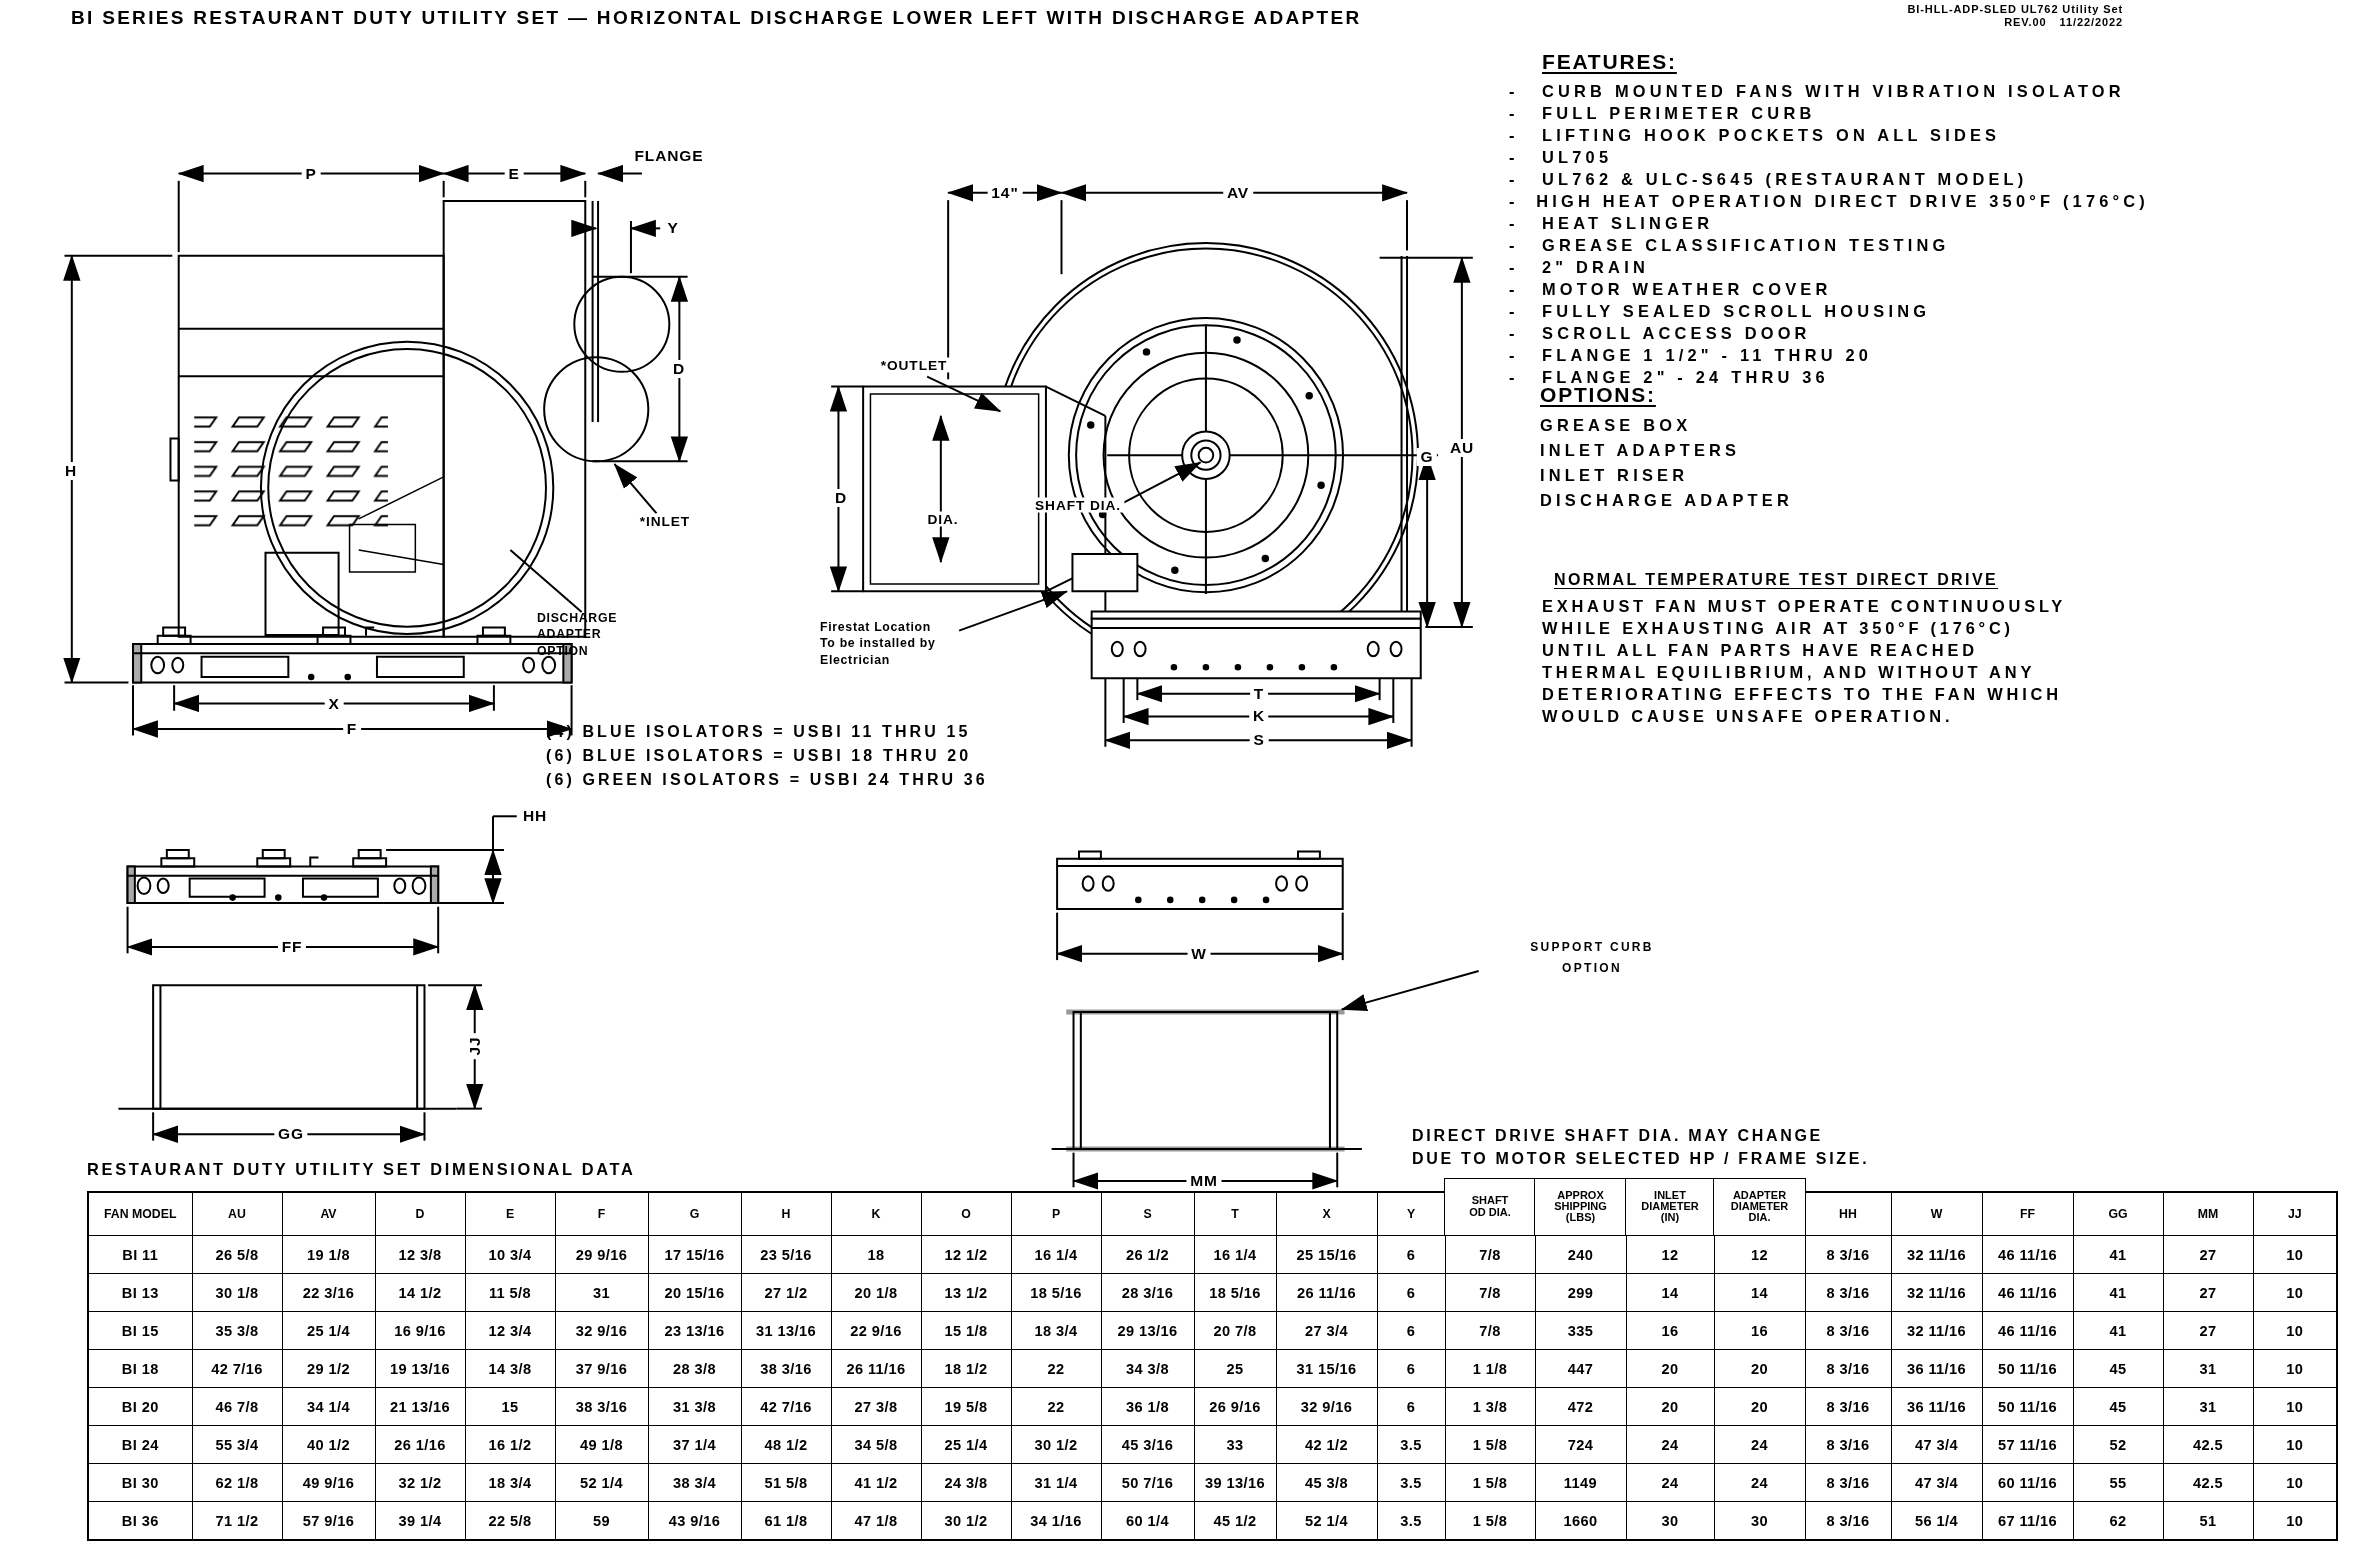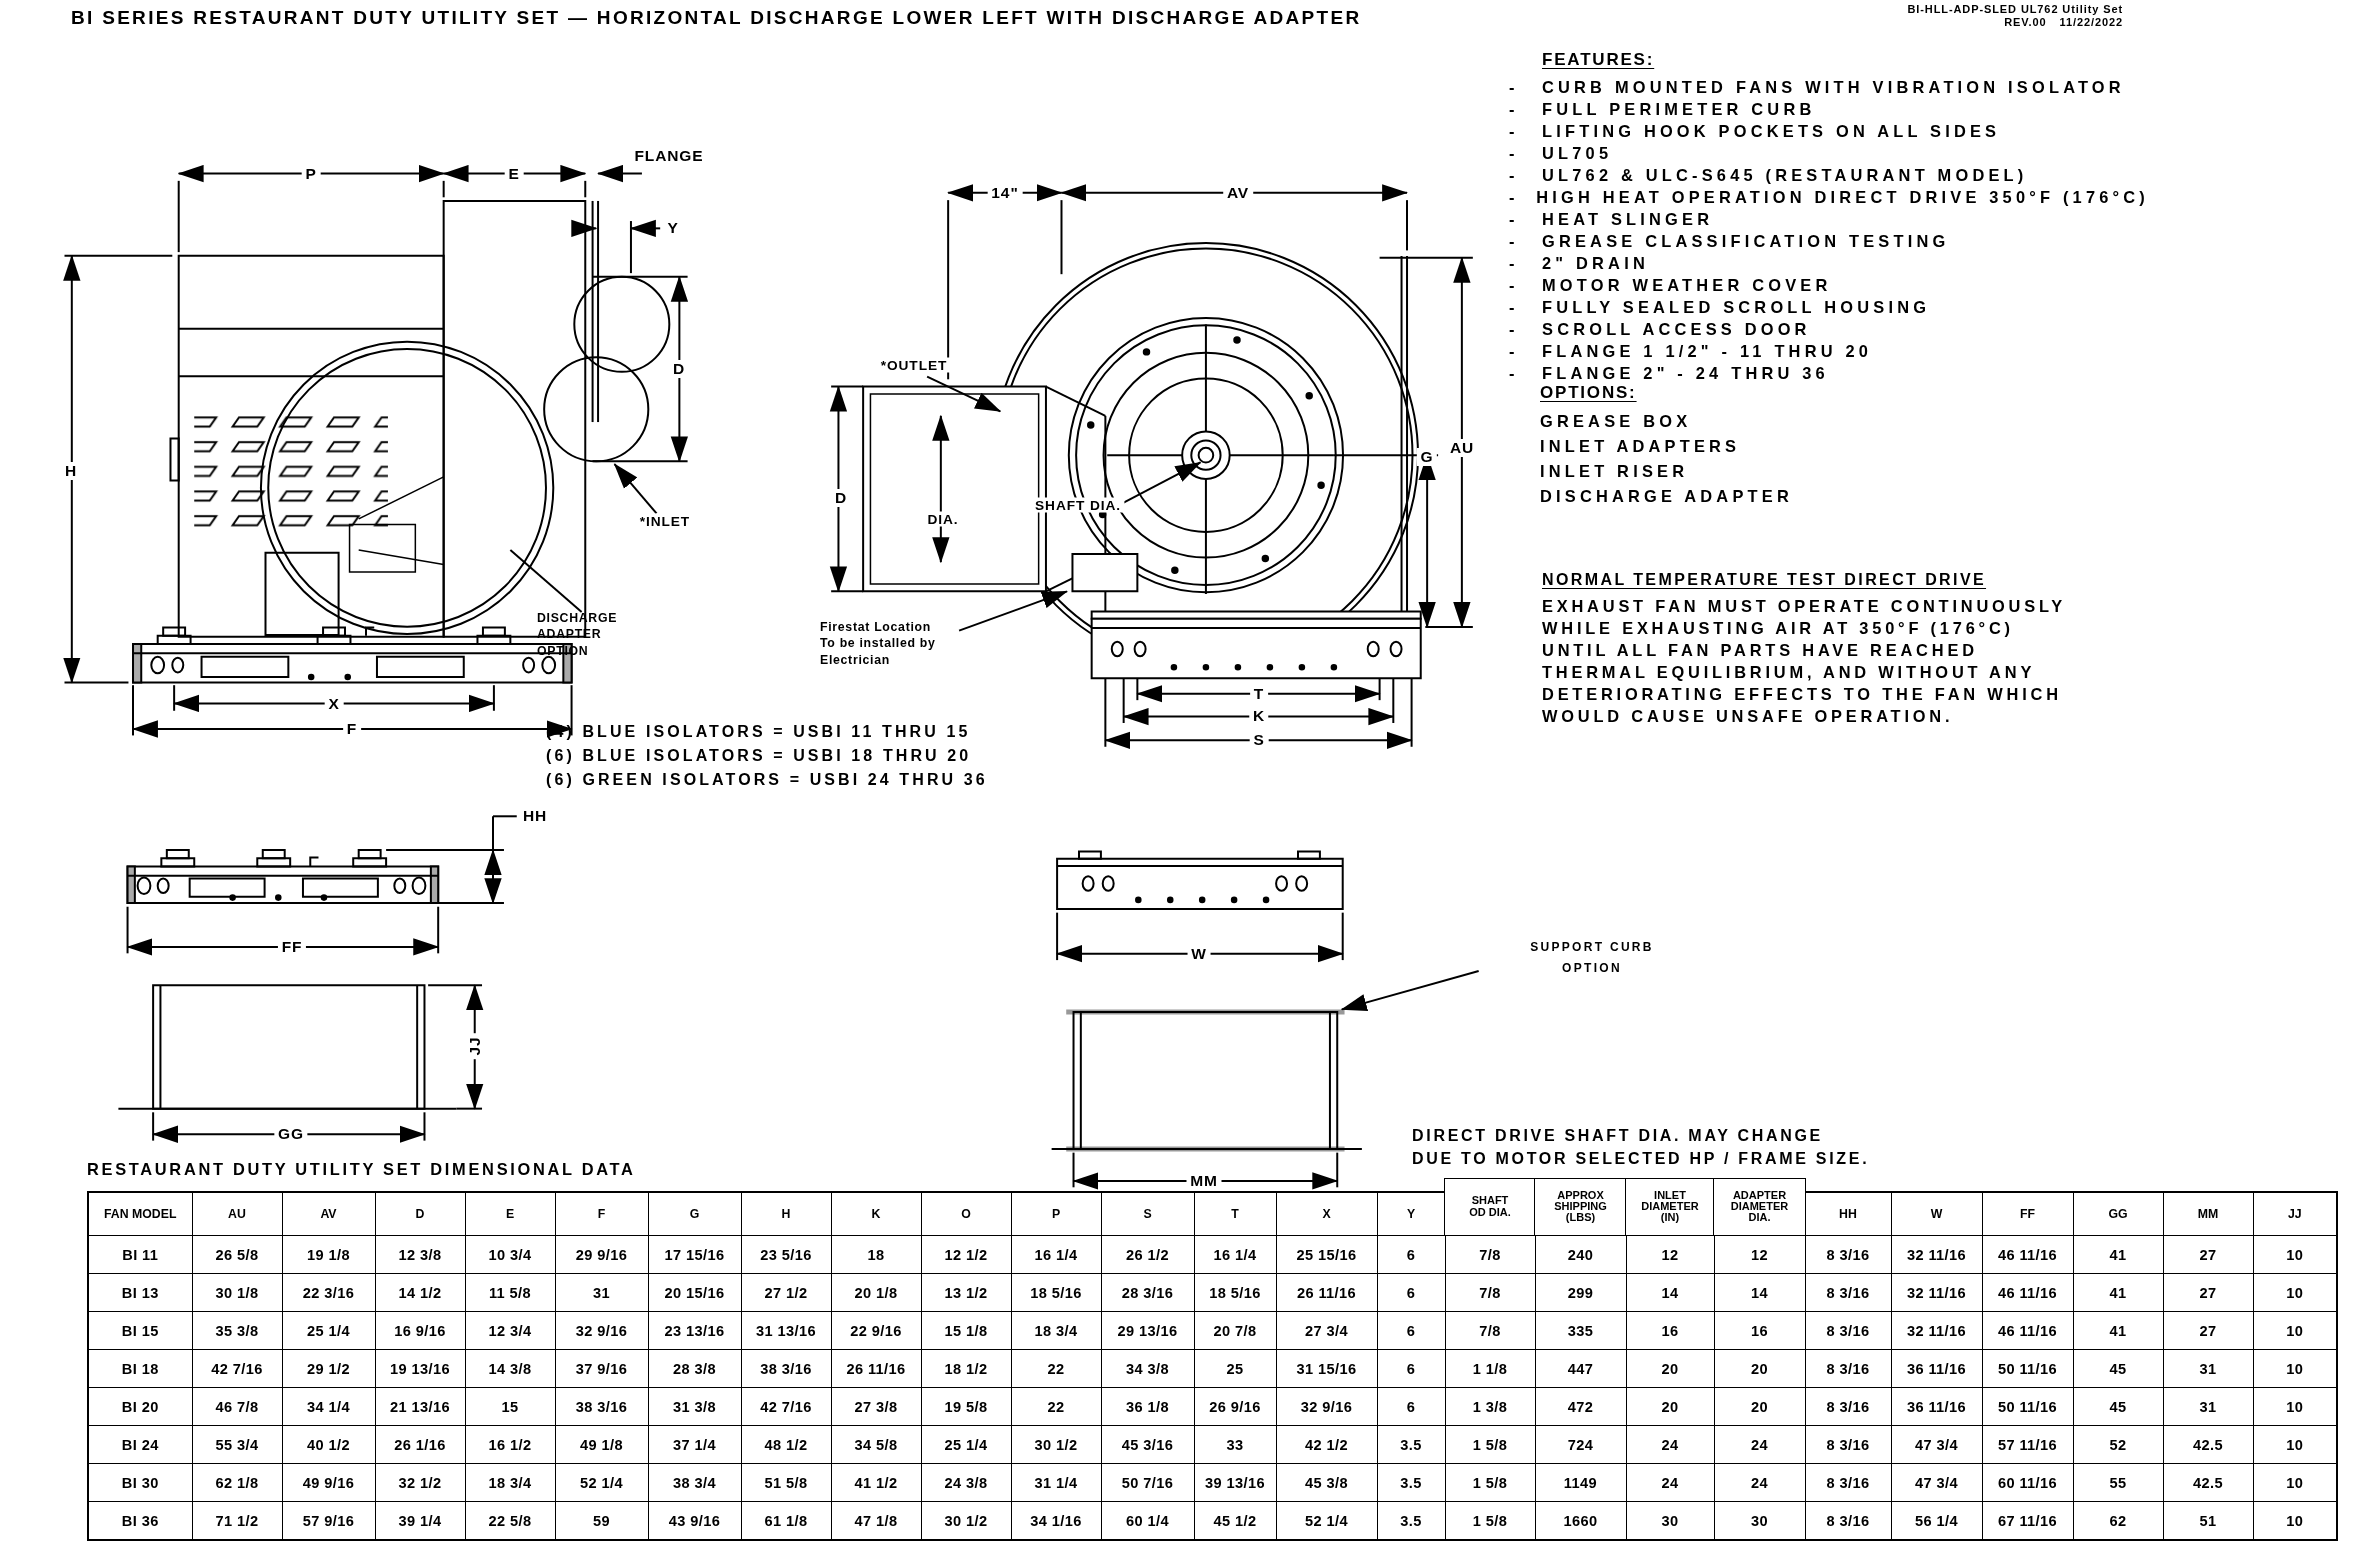--- a/index.html
+++ b/index.html
@@ -7,27 +7,27 @@
     width:2377px;height:1551px;background:#fff;color:#000;position:relative;overflow:hidden;
     font-family:"Liberation Sans",sans-serif;font-weight:bold;
   }
   svg{position:absolute}
   svg *{vector-effect:non-scaling-stroke}
   .page-title{position:absolute;left:71px;top:7.3px;font-size:19px;letter-spacing:2.3px;white-space:nowrap}
   .docref{position:absolute;right:254px;top:2.7px;text-align:right;font-size:11px;letter-spacing:0.9px;line-height:13.7px}
   .docref .rev{margin-right:13px}
   
   .features{position:absolute;left:1509px;top:50px;width:640px}
-  .blk-head{font-size:17px;letter-spacing:1.8px;text-decoration:underline;text-underline-offset:2.7px;margin-left:33px;margin-bottom:5.5px}
+  .blk-head{font-size:21px;letter-spacing:1.8px;text-decoration:underline;text-underline-offset:2.7px;margin-left:33px;margin-bottom:5.5px}
   .fitem{display:flex;font-size:16.4px;letter-spacing:4.2px;line-height:22px;white-space:nowrap}
   .fitem .dash{width:33px;letter-spacing:0}
   .options{position:absolute;left:1507px;top:383px;width:585px}
   .oitem{font-size:16.4px;letter-spacing:4.2px;line-height:25px;margin-left:33px;white-space:nowrap}
   .ntest{position:absolute;left:1542px;top:571px;width:640px}
-  .ntest .blk-head{margin-left:0;font-size:16px;letter-spacing:2.4px}
+  .ntest .blk-head{margin-left:12px;font-size:16px;letter-spacing:2.4px}
   .ntline{font-size:16.4px;letter-spacing:3.8px;line-height:22px;white-space:nowrap}
   .isonotes{position:absolute;left:546px;top:720px}
   .isoline{font-size:16px;letter-spacing:3.1px;line-height:24px;white-space:nowrap}
   .shaftnote{position:absolute;left:1412px;top:1124px;width:512px;}
   .shaftnote div{font-size:16px;letter-spacing:2.7px;line-height:23px;white-space:nowrap}
   .supportcurb{position:absolute;left:1478px;top:937px;width:228px;text-align:center}
   .supportcurb div{font-size:12px;letter-spacing:2.3px;line-height:21px;white-space:nowrap}
   
   .dim{position:absolute;transform:translate(-50%,-50%);background:#fff;padding:0 3.7px;font-size:15.5px;letter-spacing:0.9px;white-space:nowrap;z-index:5}
   .dim.sm{font-size:13.7px}

